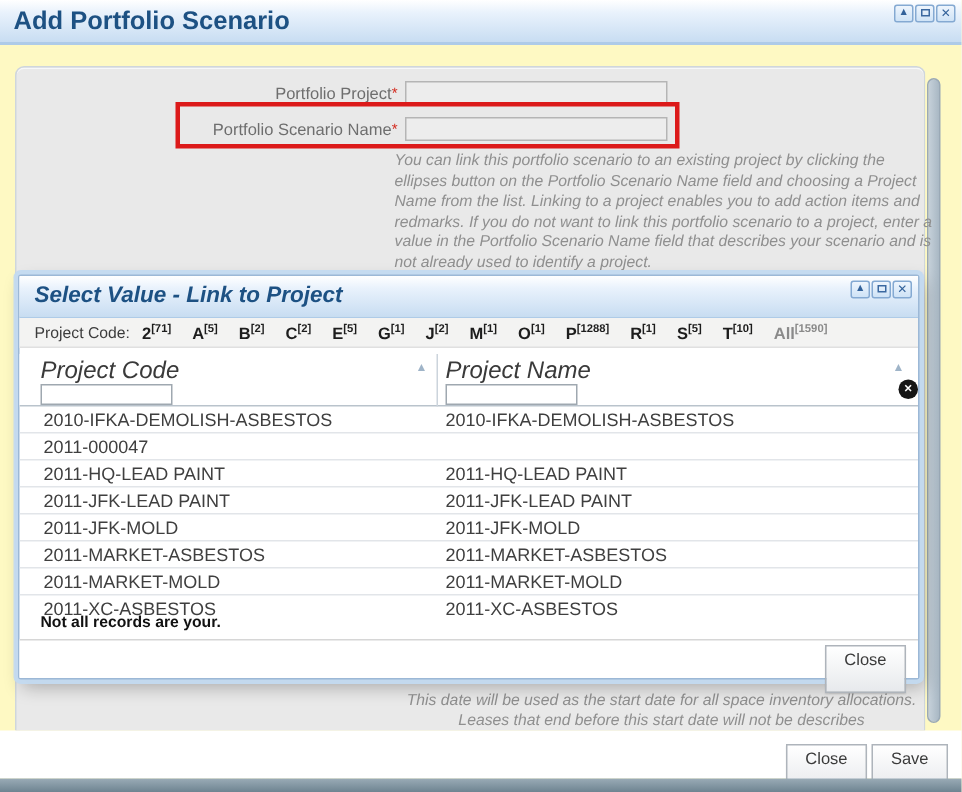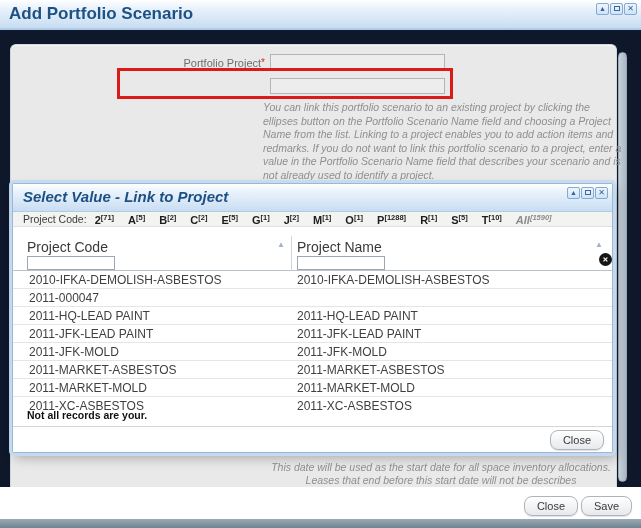--- a/index.html
+++ b/index.html
@@ -1,18 +1,18 @@
 <!DOCTYPE html>
 <html><head>
 <meta charset="utf-8">
 <style>
   * { margin:0; padding:0; box-sizing:border-box; }
   html,body { width:641px; height:528px; }
   body { font-family:"Liberation Sans", sans-serif; background:#fff; position:relative; overflow:hidden; }
-  #stage { position:absolute; inset:0; width:641px; height:528px; background:#0f172a; }
+  #stage { position:absolute; inset:0; width:641px; height:528px; background:#fef9c3; }
 
   
   .titlebar { position:absolute; left:0; top:0; width:641px; height:30px;
     background:linear-gradient(180deg,#ffffff 0%,#e9f2fc 30%,#c8ddf2 100%);
     border-bottom:2px solid #aecbe8; }
   .titlebar .ttl { position:absolute; left:9px; top:4px; font-size:17px; font-weight:bold; color:#1d5183; }
   .win-controls { position:absolute; top:3px; right:4px; display:flex; gap:1px; }
   .ctrl-btn { width:13px; height:12px; background:linear-gradient(180deg,#eef5fd,#cfe3f6);
     border:1px solid #84a9d2; border-radius:2px; color:#33629a; font-size:7px; line-height:10px;
     text-align:center; cursor:pointer; }
@@ -40,53 +40,53 @@
 
   
   .dialog2 { position:absolute; left:12px; top:183px; width:601px; height:270px; background:#fff;
     border:1px solid #9cb8d6; border-radius:2px; z-index:10;
     box-shadow:0 0 0 3px rgba(195,218,240,.95), 3px 5px 12px rgba(0,0,0,.28); }
   .titlebar2 { position:absolute; left:0; top:0; right:0; height:28px;
     background:linear-gradient(180deg,#ffffff 0%,#e9f2fc 30%,#c8ddf2 100%);
     border-bottom:1px solid #aecbe8; }
   .titlebar2 .ttl { position:absolute; left:10px; top:4px; font-size:15px; font-weight:bold; color:#1d5183;font-style:italic; }
 
-  .filterbar { position:absolute; left:0; top:28px; right:0; height:15px; background:#f3f3f2;
+  .filterbar { position:absolute; left:0; top:28px; right:0; height:20px; background:#f3f3f2;
     border-bottom:1px solid #e0e0e0; display:flex; align-items:center; padding-left:10px;
     font-size:10.5px; color:#3c3c3c; white-space:nowrap; }
   .filterbar .lbl { margin-right:8px; }
   .letter-link { margin-right:14px; cursor:pointer; color:#1d1d1d; }
   .letter-link b { font-size:11px; }
   .letter-link sup { font-size:7.5px; font-weight:bold; }
-  .letter-link.all { color:#8a8a8a;font-style:italic; }
+  .letter-link.all { color:#8a8a8a; }
 
   .thead { position:absolute; left:0; top:52px; right:0; height:35px; background:#fff;
     border-bottom:1px solid #b9c3cc; }
-  .th { position:absolute; top:3px; font-size:14px; color:#3a3a3a; }
+  .th { position:absolute; top:3px; font-size:16px; font-style:italic; color:#3a3a3a; }
   .th.c1h { left:14px; } .th.c2h { left:284px; }
   .col-divider { position:absolute; left:278px; top:0; width:1px; height:35px; background:#ccd4dc; }
   .sort { position:absolute; top:4px; font-size:8px; color:#9fb4c8; }
   .sort.s1 { left:264px; } .sort.s2 { left:582px; }
   .filter-input { position:absolute; top:20px; width:88px; height:14px; background:#fff;
     border:1px solid #9fa8b0; font-size:10px; padding:0 2px; font-family:"Liberation Sans", sans-serif; }
   .filter-input.f1 { left:14px; } .filter-input.f2 { left:284px; }
   .clear-btn { position:absolute; left:586px; top:69px; width:13px; height:13px; border-radius:50%;
     background:#151515; color:#fff; font-size:7px; font-weight:bold; line-height:13px;
     text-align:center; cursor:pointer; }
 
   .tbody { position:absolute; left:0; top:87px; right:0; height:140px; overflow:hidden; }
   .trow { position:relative; height:18px; border-bottom:1px solid #e2e5e9; font-size:12px; color:#3f3f3f; }
   .trow .c1 { position:absolute; left:16px; top:2px; }
   .trow .c2 { position:absolute; left:284px; top:2px; }
   .note { position:absolute; left:14px; top:225px; font-size:10.5px; font-weight:bold; color:#111; }
 
   .dlg2-footer { position:absolute; left:0; right:0; bottom:0; height:26px; background:#fff;
     border-top:1px solid #d6d6d6; }
-  .btn { position:absolute; height:20px; background:linear-gradient(180deg,#ffffff,#e7e9ec);
-    border:1px solid #aeb4bb; border-radius:8px; font-size:11px; color:#3a3a3a; text-align:center;
+  .btn { position:absolute; height:32px; background:linear-gradient(180deg,#ffffff,#e7e9ec);
+    border:1px solid #aeb4bb; border-radius:0; font-size:11px; color:#3a3a3a; text-align:center;
     line-height:18px; cursor:pointer; box-shadow:0 1px 1px rgba(0,0,0,.12); padding:0 12px;
     font-family:"Liberation Sans", sans-serif; }
   .dlg2-footer .btn { right:8px; top:3px; }
 
   
   .date-note { position:absolute; left:255px; top:461px; width:372px; text-align:center;
     font-size:10.5px; font-style:italic; color:#8f8f8f; line-height:13px; z-index:3; }
   .main-footer { position:absolute; left:0; top:487px; width:641px; height:32px; background:#fff; }
   .main-footer .btn { top:9px; }
   .btn-close-main { right:63px; }
@@ -111,20 +111,23 @@
   </div>
 
   <div class="panel"></div>
   <div class="scroll-thumb"></div>
 
   <div class="fld-label" style="left:95px; top:57px;">
     <span>Portfolio Project</span><span class="req">*</span>
   </div>
   <input class="fld-input" style="top: 54px;" type="text" value="">
 
+  <div class="fld-label" style="left:95px; top:81px;">
+    <span>Portfolio Scenario Name</span><span class="req">*</span>
+  </div>
   <input class="fld-input" style="top: 78px;" type="text" value="">
 
   <div class="red-box"></div>
 
   <div class="help-text">You can link this portfolio scenario to an existing project by clicking the ellipses button on the Portfolio Scenario Name field and choosing a Project Name from the list. Linking to a project enables you to add action items and redmarks. If you do not want to link this portfolio scenario to a project, enter a value in the Portfolio Scenario Name field that describes your scenario and is not already used to identify a project.</div>
 
   <div class="dialog2">
     <div class="titlebar2">
       <div class="ttl">Select Value - Link to Project</div>
       <div class="win-controls">

